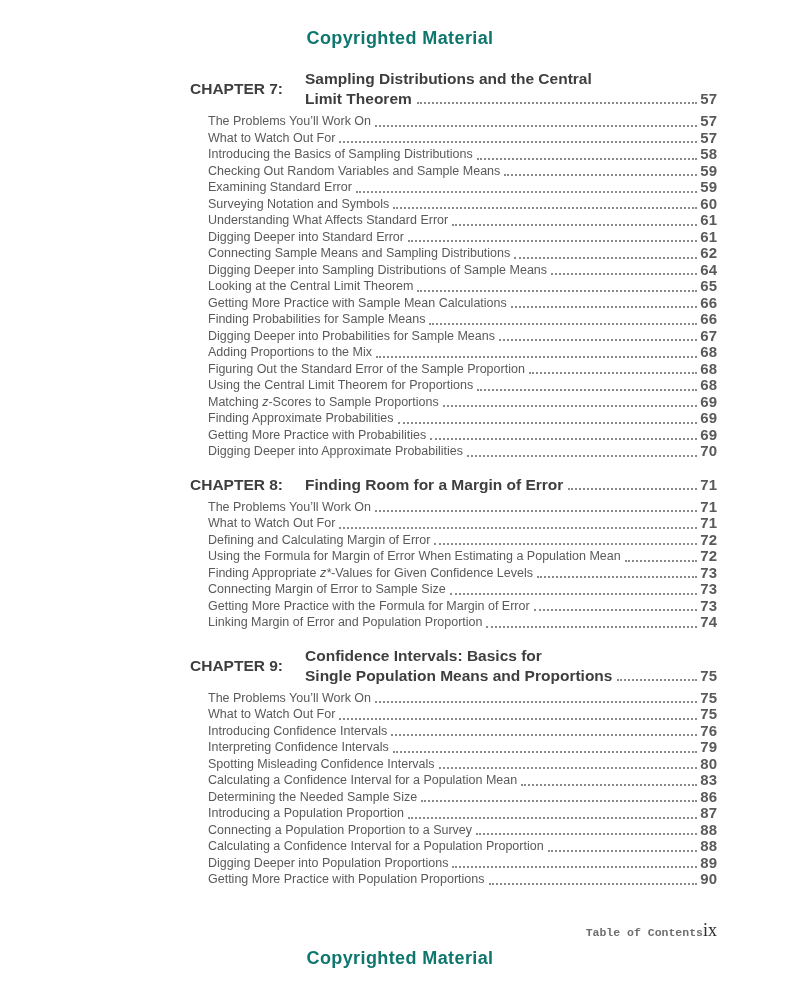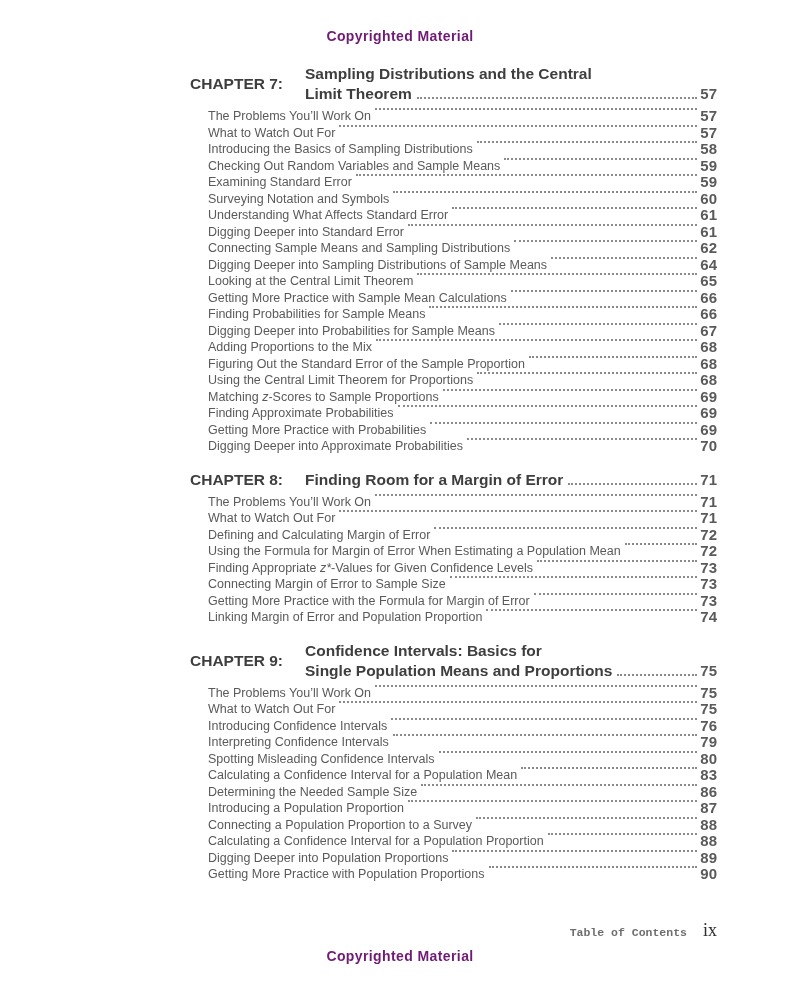--- a/index.html
+++ b/index.html
@@ -2,21 +2,21 @@
 <html><head>
 <meta charset="utf-8">
 <style>
   html,body{margin:0;padding:0;}
   body{
     width:800px;height:992px;background:#ffffff;position:relative;
     font-family:"Liberation Sans","DejaVu Sans",sans-serif;
     -webkit-font-smoothing:antialiased;
   }
   .copyright{
-    text-align:center;font-weight:bold;font-size:14px;color:#701a75;
+    text-align:center;font-weight:bold;font-size:18px;color:#0f766e;
     letter-spacing:0.4px;
   }
   .copyright.top{padding-top:28px;}
   .copyright.bottom{position:absolute;left:0;right:0;top:948px;}
   .toc{margin:20px 83px 0 190px;}
   .chapter{margin-top:0;}
   .chapter + .chapter{margin-top:15px;}
   .ch-head{
     display:flex;align-items:center;
     font-weight:bold;font-size:15.5px;line-height:20px;color:#3e3e3e;
@@ -28,34 +28,34 @@
   .dots{
     flex:1;border-bottom:2px dotted #8a8a8a;
     margin:0 3px 3px 5px;min-width:12px;
   }
   .pg{
     font-weight:bold;font-size:15px;color:#5a5a5a;
     flex-shrink:0;min-width:14px;text-align:right;
   }
   .entries{margin:4px 0 0 18px;}
   .entry{
-    display:flex;align-items:flex-start;
+    display:flex;align-items:flex-end;
     font-size:12.5px;line-height:16.5px;color:#5a5a5a;
   }
   .entry .txt{white-space:nowrap;}
   .entry .it{font-style:italic;}
   .entry .dots{margin:0 3px 3px 4px;}
   .footer{
     position:absolute;top:920px;right:83px;
     display:flex;align-items:baseline;
   }
   .footer-label{font-weight:bold;font-size:11.5px;color:#6e6e6e;font-family:Liberation Mono, monospace;}
   .folio{
     font-family:"Liberation Serif","DejaVu Serif",serif;
-    font-size:18px;color:#2e2e2e;margin-left:16px;
+    font-size:18px;color:#2e2e2e;
   }
 </style>
 </head>
 <body>
 
 <div class="copyright top">Copyrighted Material</div>
 
 <div class="toc">
 
   <section class="chapter">

